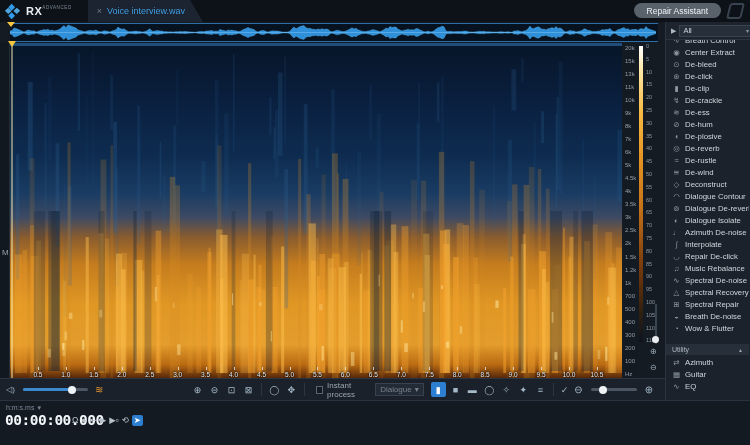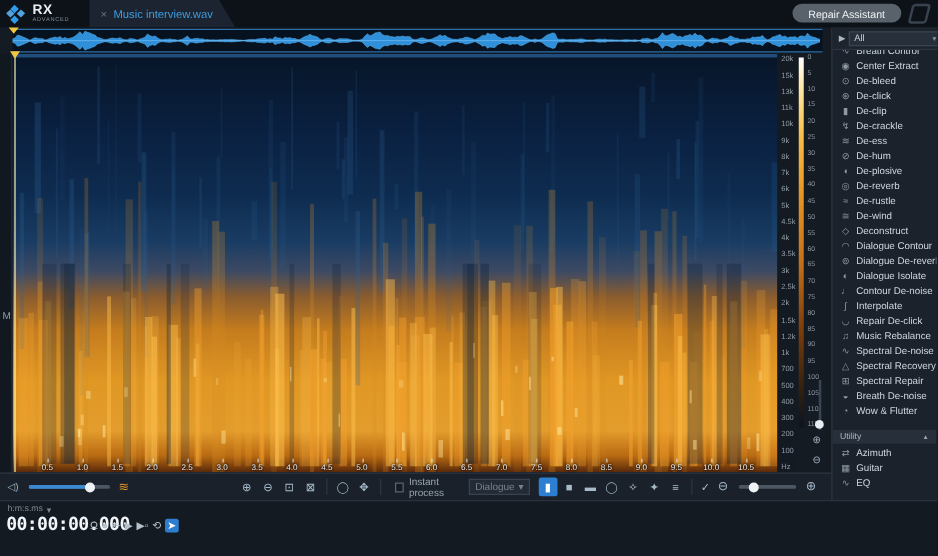--- a/index.html
+++ b/index.html
@@ -3,21 +3,21 @@
 <meta charset="utf-8">
 <style>
   *{margin:0;padding:0;box-sizing:border-box}
   html,body{width:750px;height:445px;overflow:hidden;background:#10151c;
     font-family:"Liberation Sans",sans-serif;color:#c3ccd4;-webkit-font-smoothing:antialiased}
   #app{position:relative;width:750px;height:445px;background:#151b23}
 
   
   .titlebar{position:absolute;left:0;top:0;width:750px;height:22px;background:#0d1218;display:flex;align-items:center}
   .logo{width:17px;height:17px;margin-left:4px;flex:0 0 auto}
-  .brand{margin-left:5px;display:flex;flex-direction:column;line-height:1}
+  .brand{margin-left:5px;display:flex;flex-direction:row;line-height:1}
   .brand .rx{font-size:11px;font-weight:bold;color:#e9eef2;letter-spacing:.5px}
   .brand .adv{font-size:4.5px;color:#7f8a96;letter-spacing:.6px}
   .tab{margin-left:16px;height:22px;padding:0 18px 0 9px;background:#1b2430;
        clip-path:polygon(0 0,calc(100% - 13px) 0,100% 100%,0 100%);
        display:flex;align-items:center;gap:5px}
   .tab-close{color:#6c7783;font-size:9px;line-height:1}
   .tab-label{color:#3f9ce0;font-size:9px;white-space:nowrap}
   .ra-btn{position:absolute;right:29px;top:3px;height:15px;padding:0 13px;background:#59626b;
           border-radius:8px;color:#eef2f5;font-size:8.5px;display:flex;align-items:center;cursor:pointer}
   .ghost-icon{position:absolute;right:7px;top:3px;width:15px;height:16px;border:2px solid #39434f;
@@ -116,21 +116,21 @@
       <polygon points="9,11 13,15 9,19 5,15" fill="#2f9bea"></polygon>
       <polygon points="1,9 5,5.5 9,9.5 5,13" fill="#58b4f2" opacity="0.9"></polygon>
       <polygon points="11,9.5 15,5.5 19,9 15,13" fill="#58b4f2" opacity="0.9"></polygon>
     </svg>
     <div class="brand">
       <span class="rx">RX</span>
       <span class="adv">ADVANCED</span>
     </div>
     <div class="tab">
       <span class="tab-close">×</span>
-      <span class="tab-label">Music interview.wav</span>
+      <span class="tab-label">Voice interview.wav</span>
     </div>
     <div class="ra-btn">Repair Assistant</div>
     <div class="ghost-icon"></div>
   </div>
 
   <div class="overview">
     <svg id="ov-svg" width="646" height="17">
         <path d="M0,8.5 L0,7.0 L2,6.4 L4,4.0 L6,4.5 L8,5.3 L10,6.2 L12,7.1 L14,8.1 L16,7.0 L18,6.1 L20,6.6 L22,6.9 L24,6.8 L26,8.0 L28,7.5 L30,6.6 L32,6.2 L34,5.6 L36,6.1 L38,5.2 L40,6.7 L42,6.0 L44,6.9 L46,6.6 L48,6.0 L50,4.9 L52,3.2 L54,1.4 L56,3.8 L58,0.9 L60,1.8 L62,2.4 L64,3.3 L66,4.0 L68,5.9 L70,6.4 L72,7.1 L74,7.7 L76,7.4 L78,6.8 L80,6.4 L82,6.8 L84,6.7 L86,6.1 L88,7.2 L90,7.8 L92,7.7 L94,6.8 L96,7.0 L98,7.4 L100,8.0 L102,7.1 L104,6.5 L106,5.8 L108,3.1 L110,4.6 L112,5.2 L114,4.7 L116,6.2 L118,7.4 L120,7.7 L122,7.4 L124,7.3 L126,7.1 L128,7.5 L130,7.6 L132,8.1 L134,7.8 L136,7.3 L138,6.1 L140,4.7 L142,7.2 L144,7.2 L146,6.7 L148,6.6 L150,7.1 L152,7.0 L154,7.8 L156,7.6 L158,7.9 L160,7.8 L162,7.9 L164,7.9 L166,7.7 L168,7.8 L170,7.5 L172,7.7 L174,7.5 L176,7.5 L178,7.7 L180,7.9 L182,8.0 L184,8.2 L186,8.2 L188,7.7 L190,7.6 L192,7.5 L194,7.7 L196,7.1 L198,7.0 L200,6.8 L202,6.6 L204,7.4 L206,6.9 L208,7.4 L210,5.3 L212,6.3 L214,6.4 L216,7.2 L218,6.0 L220,6.4 L222,6.1 L224,6.8 L226,6.8 L228,7.6 L230,7.5 L232,6.2 L234,5.2 L236,4.5 L238,3.4 L240,4.5 L242,4.9 L244,5.6 L246,7.3 L248,8.0 L250,7.1 L252,6.6 L254,6.6 L256,7.6 L258,8.0 L260,7.4 L262,6.8 L264,7.0 L266,7.0 L268,7.0 L270,7.5 L272,8.0 L274,8.1 L276,8.1 L278,7.9 L280,7.2 L282,4.8 L284,3.0 L286,4.7 L288,3.7 L290,2.4 L292,2.0 L294,1.6 L296,3.7 L298,4.6 L300,4.3 L302,5.2 L304,5.3 L306,5.8 L308,5.0 L310,5.4 L312,4.8 L314,5.4 L316,5.1 L318,5.3 L320,7.2 L322,7.8 L324,7.3 L326,6.5 L328,6.2 L330,6.9 L332,7.5 L334,7.6 L336,7.0 L338,6.0 L340,5.1 L342,3.8 L344,5.0 L346,4.2 L348,5.8 L350,6.6 L352,7.3 L354,7.4 L356,7.6 L358,6.9 L360,6.8 L362,5.8 L364,5.8 L366,6.4 L368,7.0 L370,7.8 L372,6.7 L374,5.7 L376,4.1 L378,4.7 L380,2.4 L382,3.4 L384,3.1 L386,3.1 L388,5.2 L390,6.1 L392,6.9 L394,6.2 L396,6.0 L398,5.2 L400,5.9 L402,5.7 L404,6.0 L406,4.6 L408,4.7 L410,5.9 L412,6.8 L414,7.8 L416,7.8 L418,7.1 L420,7.8 L422,7.7 L424,6.8 L426,5.1 L428,3.7 L430,3.2 L432,2.3 L434,2.7 L436,7.1 L438,7.5 L440,7.2 L442,7.6 L444,7.8 L446,7.5 L448,7.6 L450,7.5 L452,7.4 L454,7.1 L456,7.1 L458,7.7 L460,7.9 L462,7.9 L464,8.0 L466,7.8 L468,7.4 L470,7.3 L472,7.5 L474,7.3 L476,7.8 L478,7.8 L480,7.8 L482,8.0 L484,7.9 L486,8.1 L488,7.9 L490,7.7 L492,7.7 L494,8.0 L496,7.9 L498,7.7 L500,8.1 L502,8.2 L504,6.9 L506,7.0 L508,6.6 L510,7.3 L512,7.8 L514,6.9 L516,6.6 L518,4.8 L520,2.1 L522,4.6 L524,4.5 L526,3.6 L528,2.7 L530,3.7 L532,5.3 L534,5.0 L536,5.9 L538,4.7 L540,4.4 L542,3.6 L544,4.5 L546,2.4 L548,4.4 L550,4.0 L552,4.9 L554,7.3 L556,8.0 L558,7.2 L560,6.4 L562,7.0 L564,6.9 L566,7.9 L568,7.5 L570,7.0 L572,6.6 L574,4.7 L576,5.3 L578,6.5 L580,6.6 L582,7.5 L584,7.4 L586,7.5 L588,6.9 L590,7.1 L592,5.6 L594,6.0 L596,5.5 L598,5.6 L600,4.4 L602,6.8 L604,7.7 L606,7.2 L608,5.6 L610,5.2 L612,4.3 L614,3.6 L616,5.3 L618,4.7 L620,6.2 L622,5.5 L624,5.6 L626,5.3 L628,6.4 L630,4.8 L632,4.8 L634,5.3 L636,2.5 L638,4.7 L640,5.5 L642,6.0 L644,6.8 L646,7.5 L646,8.5 L646,9.5 L644,10.2 L642,11.0 L640,11.5 L638,12.3 L636,14.5 L634,11.7 L632,12.2 L630,12.2 L628,10.6 L626,11.7 L624,11.4 L622,11.5 L620,10.8 L618,12.3 L616,11.7 L614,13.4 L612,12.7 L610,11.8 L608,11.4 L606,9.8 L604,9.3 L602,10.2 L600,12.6 L598,11.4 L596,11.5 L594,11.0 L592,11.4 L590,9.9 L588,10.1 L586,9.5 L584,9.6 L582,9.5 L580,10.4 L578,10.5 L576,11.7 L574,12.3 L572,10.4 L570,10.0 L568,9.5 L566,9.1 L564,10.1 L562,10.0 L560,10.6 L558,9.8 L556,9.0 L554,9.7 L552,12.1 L550,13.0 L548,12.6 L546,14.6 L544,12.5 L542,13.4 L540,12.6 L538,12.3 L536,11.1 L534,12.0 L532,11.7 L530,13.3 L528,14.3 L526,13.4 L524,12.5 L522,12.4 L520,14.9 L518,12.2 L516,10.4 L514,10.1 L512,9.2 L510,9.7 L508,10.4 L506,10.0 L504,10.1 L502,8.8 L500,8.9 L498,9.3 L496,9.1 L494,9.0 L492,9.3 L490,9.3 L488,9.1 L486,8.9 L484,9.1 L482,9.0 L480,9.2 L478,9.2 L476,9.2 L474,9.7 L472,9.5 L470,9.7 L468,9.6 L466,9.2 L464,9.0 L462,9.1 L460,9.1 L458,9.3 L456,9.9 L454,9.9 L452,9.6 L450,9.5 L448,9.4 L446,9.5 L444,9.2 L442,9.4 L440,9.8 L438,9.5 L436,9.9 L434,14.3 L432,14.7 L430,13.8 L428,13.3 L426,11.9 L424,10.2 L422,9.3 L420,9.2 L418,9.9 L416,9.2 L414,9.2 L412,10.2 L410,11.1 L408,12.3 L406,12.4 L404,11.0 L402,11.3 L400,11.1 L398,11.8 L396,11.0 L394,10.8 L392,10.1 L390,10.9 L388,11.8 L386,13.9 L384,13.9 L382,13.6 L380,14.6 L378,12.3 L376,12.9 L374,11.3 L372,10.3 L370,9.2 L368,10.0 L366,10.6 L364,11.2 L362,11.2 L360,10.2 L358,10.1 L356,9.4 L354,9.6 L352,9.7 L350,10.4 L348,11.2 L346,12.8 L344,12.0 L342,13.2 L340,11.9 L338,11.0 L336,10.0 L334,9.4 L332,9.5 L330,10.1 L328,10.8 L326,10.5 L324,9.7 L322,9.2 L320,9.8 L318,11.7 L316,11.9 L314,11.6 L312,12.2 L310,11.6 L308,12.0 L306,11.2 L304,11.7 L302,11.8 L300,12.7 L298,12.4 L296,13.3 L294,15.4 L292,15.0 L290,14.6 L288,13.3 L286,12.3 L284,14.0 L282,12.2 L280,9.8 L278,9.1 L276,8.9 L274,8.9 L272,9.0 L270,9.5 L268,10.0 L266,10.0 L264,10.0 L262,10.2 L260,9.6 L258,9.0 L256,9.4 L254,10.4 L252,10.4 L250,9.9 L248,9.0 L246,9.7 L244,11.4 L242,12.1 L240,12.5 L238,13.6 L236,12.5 L234,11.8 L232,10.8 L230,9.5 L228,9.4 L226,10.2 L224,10.2 L222,10.9 L220,10.6 L218,11.0 L216,9.8 L214,10.6 L212,10.7 L210,11.7 L208,9.6 L206,10.1 L204,9.6 L202,10.4 L200,10.2 L198,10.0 L196,9.9 L194,9.3 L192,9.5 L190,9.4 L188,9.3 L186,8.8 L184,8.8 L182,9.0 L180,9.1 L178,9.3 L176,9.5 L174,9.5 L172,9.3 L170,9.5 L168,9.2 L166,9.3 L164,9.1 L162,9.1 L160,9.2 L158,9.1 L156,9.4 L154,9.2 L152,10.0 L150,9.9 L148,10.4 L146,10.3 L144,9.8 L142,9.8 L140,12.3 L138,10.9 L136,9.7 L134,9.2 L132,8.9 L130,9.4 L128,9.5 L126,9.9 L124,9.7 L122,9.6 L120,9.3 L118,9.6 L116,10.8 L114,12.3 L112,11.8 L110,12.4 L108,13.9 L106,11.2 L104,10.5 L102,9.9 L100,9.0 L98,9.6 L96,10.0 L94,10.2 L92,9.3 L90,9.2 L88,9.8 L86,10.9 L84,10.3 L82,10.2 L80,10.6 L78,10.2 L76,9.6 L74,9.3 L72,9.9 L70,10.6 L68,11.1 L66,13.0 L64,13.7 L62,14.6 L60,15.2 L58,16.1 L56,13.2 L54,15.6 L52,13.8 L50,12.1 L48,11.0 L46,10.4 L44,10.1 L42,11.0 L40,10.3 L38,11.8 L36,10.9 L34,11.4 L32,10.8 L30,10.4 L28,9.5 L26,9.0 L24,10.2 L22,10.1 L20,10.4 L18,10.9 L16,10.0 L14,8.9 L12,9.9 L10,10.8 L8,11.7 L6,12.5 L4,13.0 L2,10.6 L0,10.0 Z" fill="#2f90d9" stroke="#5cb2f0" stroke-width=".4"></path>
         <line x1="0" x2="646" y1="8.5" y2="8.5" stroke="#7cc4f5" stroke-width=".5"></line>
       </svg>
@@ -615,21 +615,21 @@
         <div class="mod-row">
           <span class="mod-icon">⊚</span>
           <span class="mod-label">Dialogue De-reverb</span>
         </div>
         <div class="mod-row">
           <span class="mod-icon">◐</span>
           <span class="mod-label">Dialogue Isolate</span>
         </div>
         <div class="mod-row">
           <span class="mod-icon">♩</span>
-          <span class="mod-label">Contour De-noise</span>
+          <span class="mod-label">Azimuth De-noise</span>
         </div>
         <div class="mod-row">
           <span class="mod-icon">∫</span>
           <span class="mod-label">Interpolate</span>
         </div>
         <div class="mod-row">
           <span class="mod-icon">◡</span>
           <span class="mod-label">Repair De-click</span>
         </div>
         <div class="mod-row">

